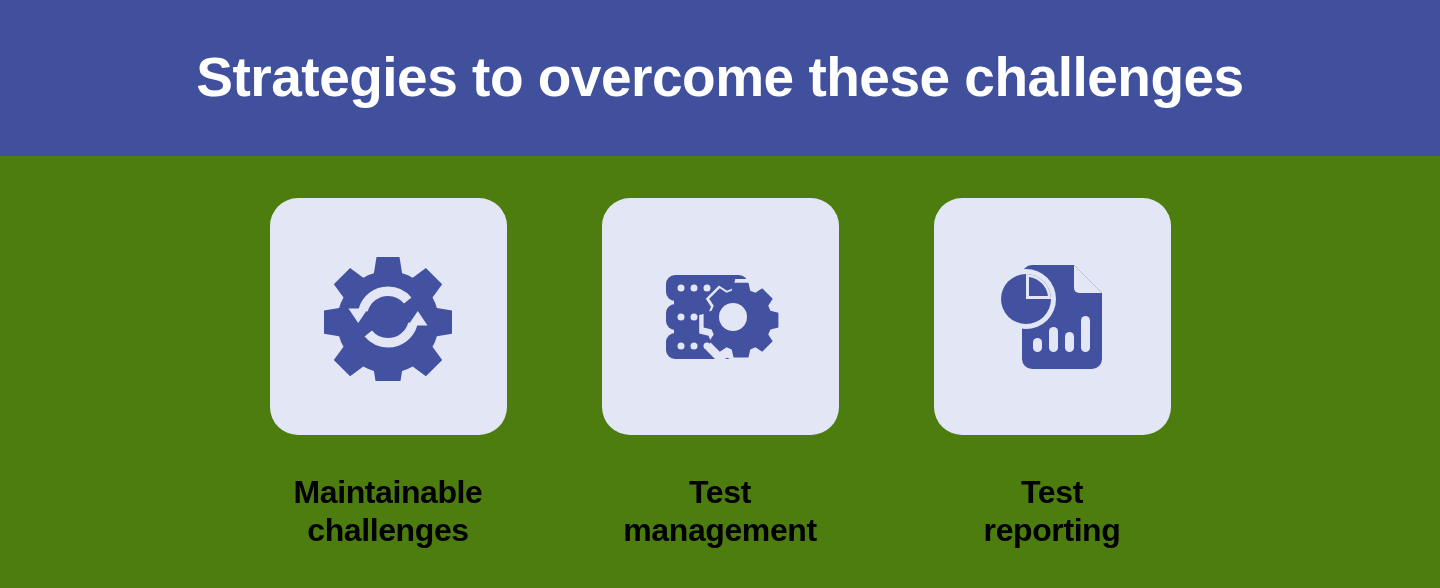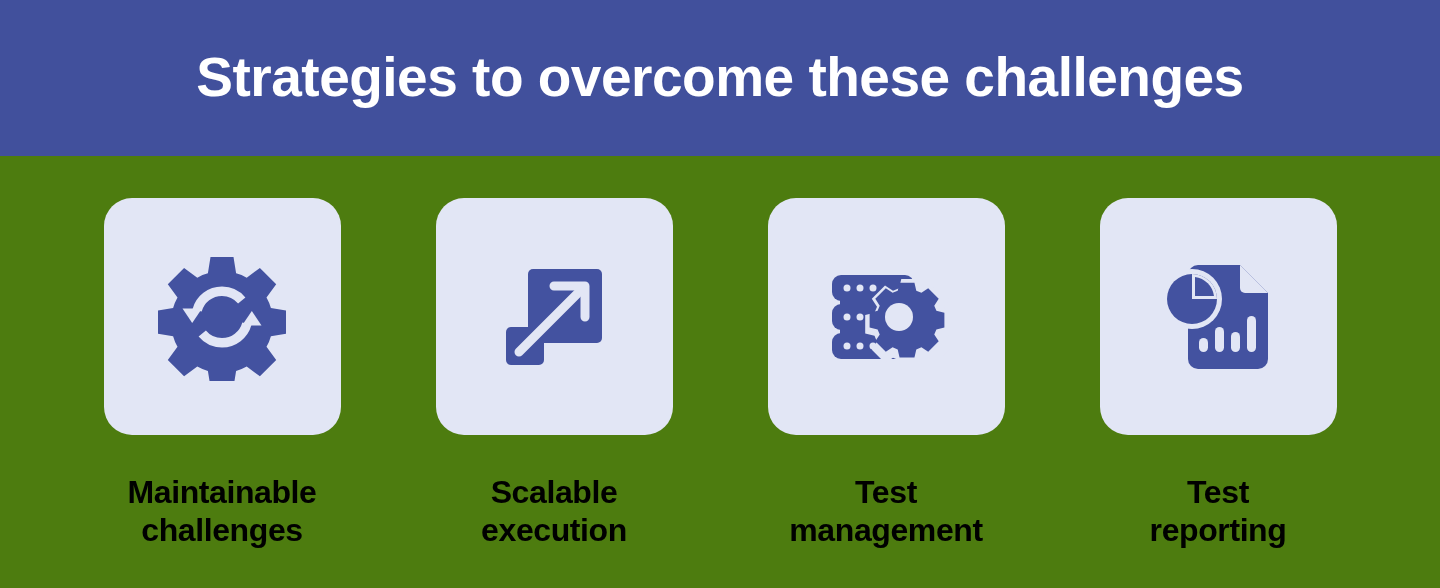--- a/index.html
+++ b/index.html
@@ -104,36 +104,20 @@
               <path d="M24.5 55.5 l19.5 0 -9.8 14.5 z"></path>
               <path d="M103.5 72.5 l-19.5 0 9.8 -14.5 z"></path>
             </g>
           </svg>
         </span>
       </div>
       <div class="card-label">Maintainable
 challenges</div>
     </div>
 
-    <div class="card">
-      <div class="icon-tile">
-        <span>
-          <svg viewBox="0 0 128 128" xmlns="http://www.w3.org/2000/svg">
-            <rect x="38" y="16" width="74" height="74" rx="5" fill="#4352a0"></rect>
-            <rect x="16" y="74" width="38" height="38" rx="5" fill="#4352a0"></rect>
-            <g stroke="#e2e6f5" stroke-width="9" stroke-linecap="round" fill="none">
-              <line x1="29" y1="99" x2="93" y2="35"></line>
-              <polyline points="64,33 95,33 95,64" stroke-linejoin="round"></polyline>
-            </g>
-          </svg>
-        </span>
-      </div>
-      <div class="card-label">Scalable
-execution</div>
-    </div>
 
     <div class="card">
       <div class="icon-tile">
         <span>
           <svg viewBox="0 0 128 128" xmlns="http://www.w3.org/2000/svg">
             <g fill="#4352a0">
               <rect x="10" y="22" width="82" height="26" rx="9"></rect>
               <rect x="10" y="51" width="82" height="26" rx="9"></rect>
               <rect x="10" y="80" width="82" height="26" rx="9"></rect>
               <rect x="18" y="44" width="66" height="10"></rect>

